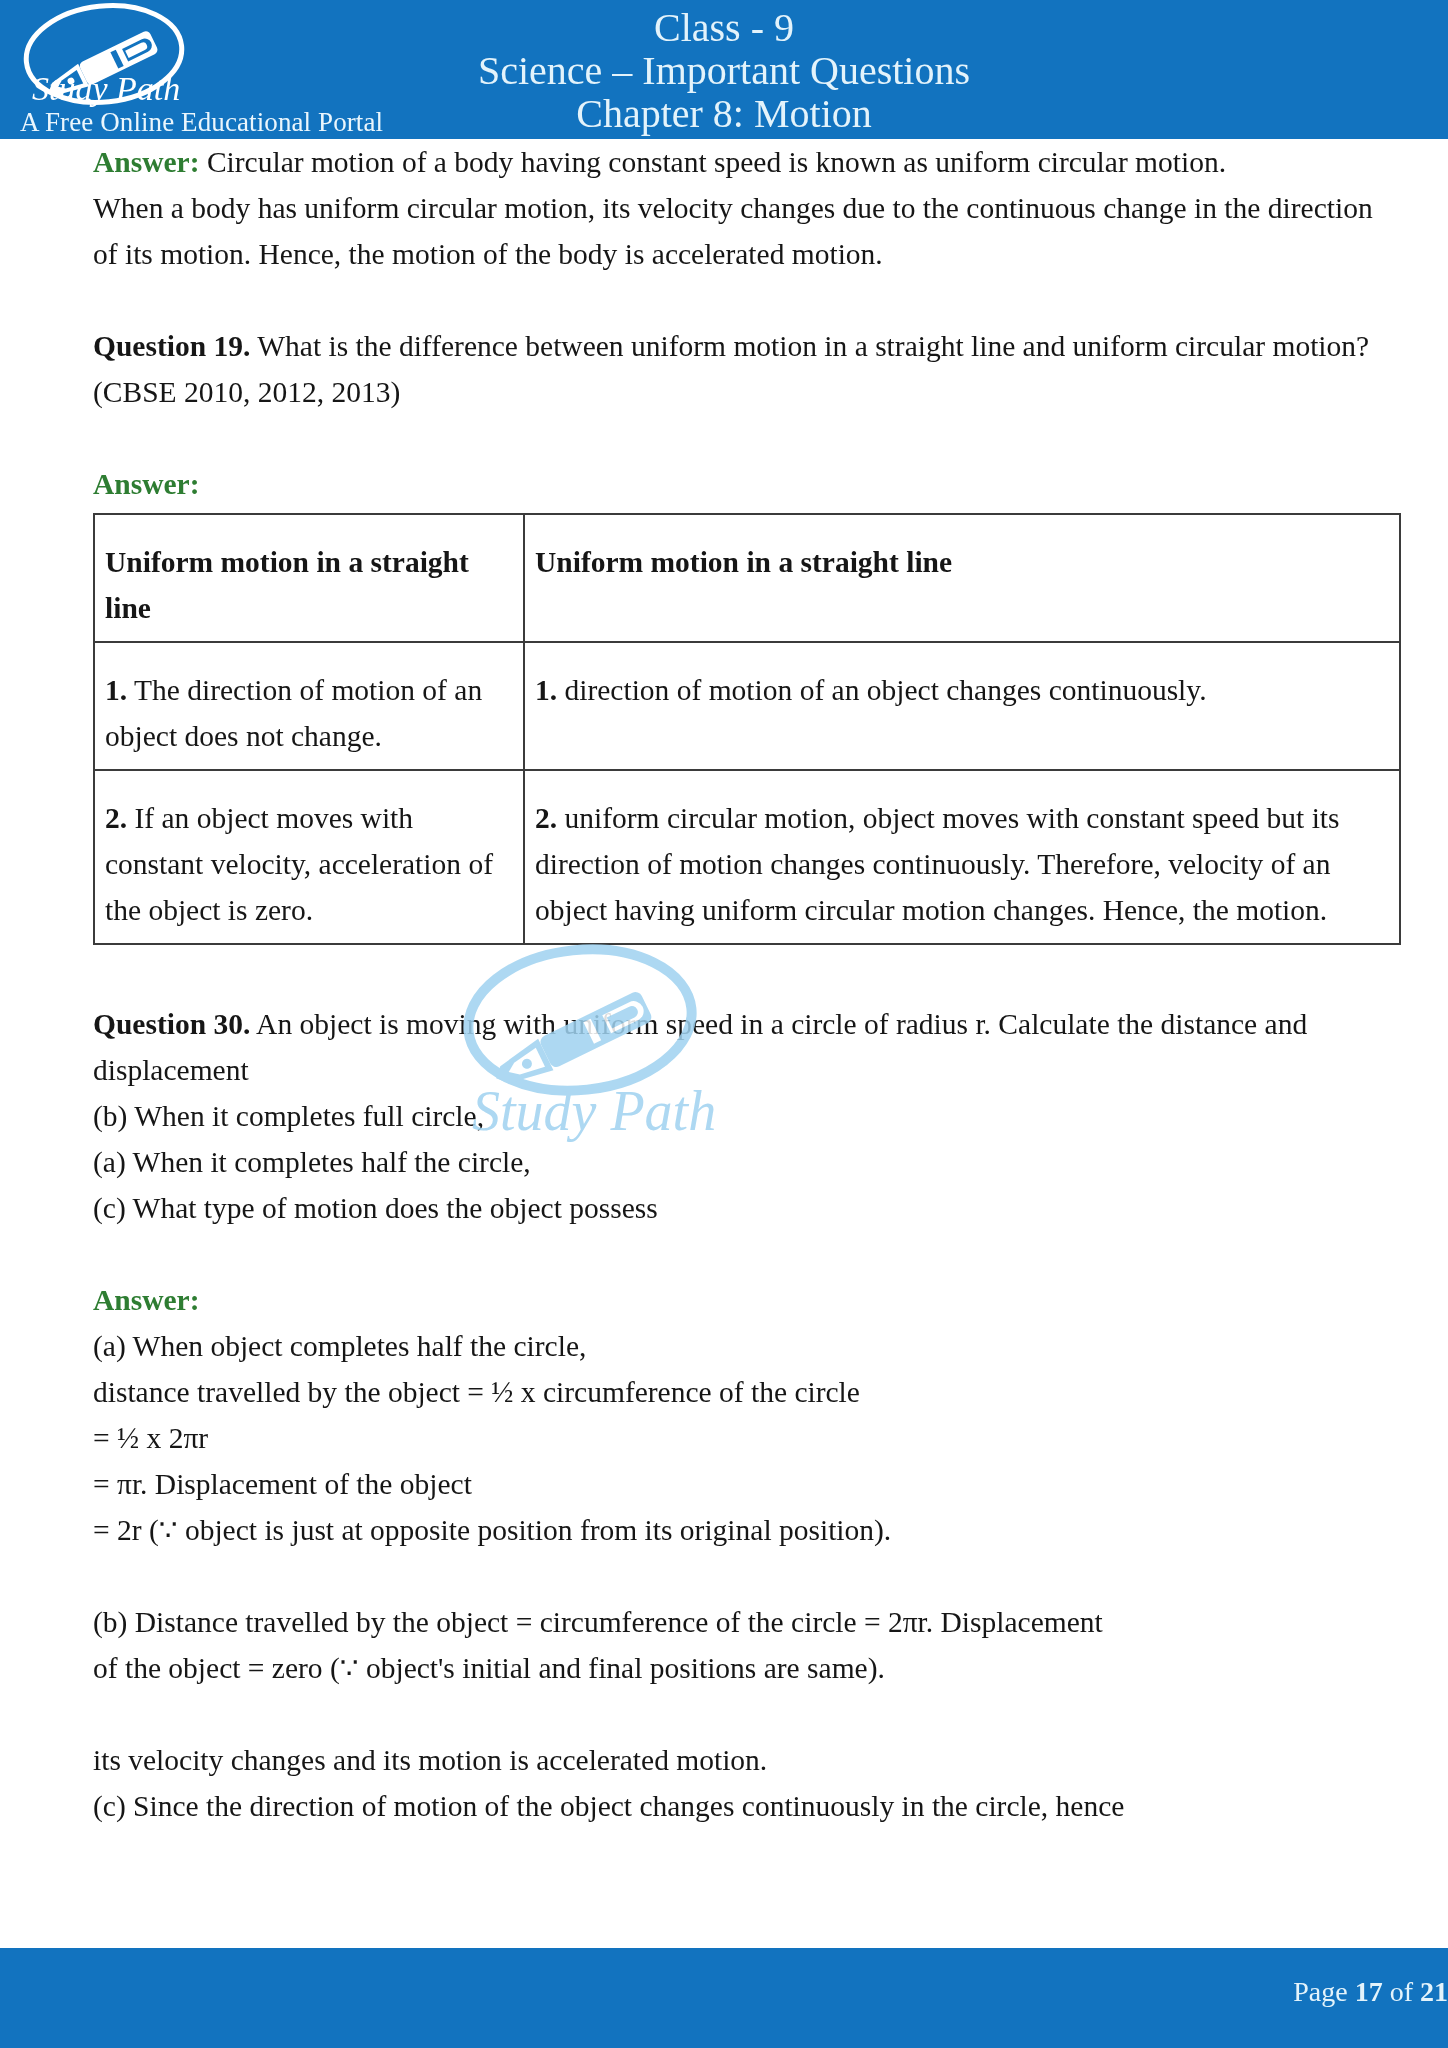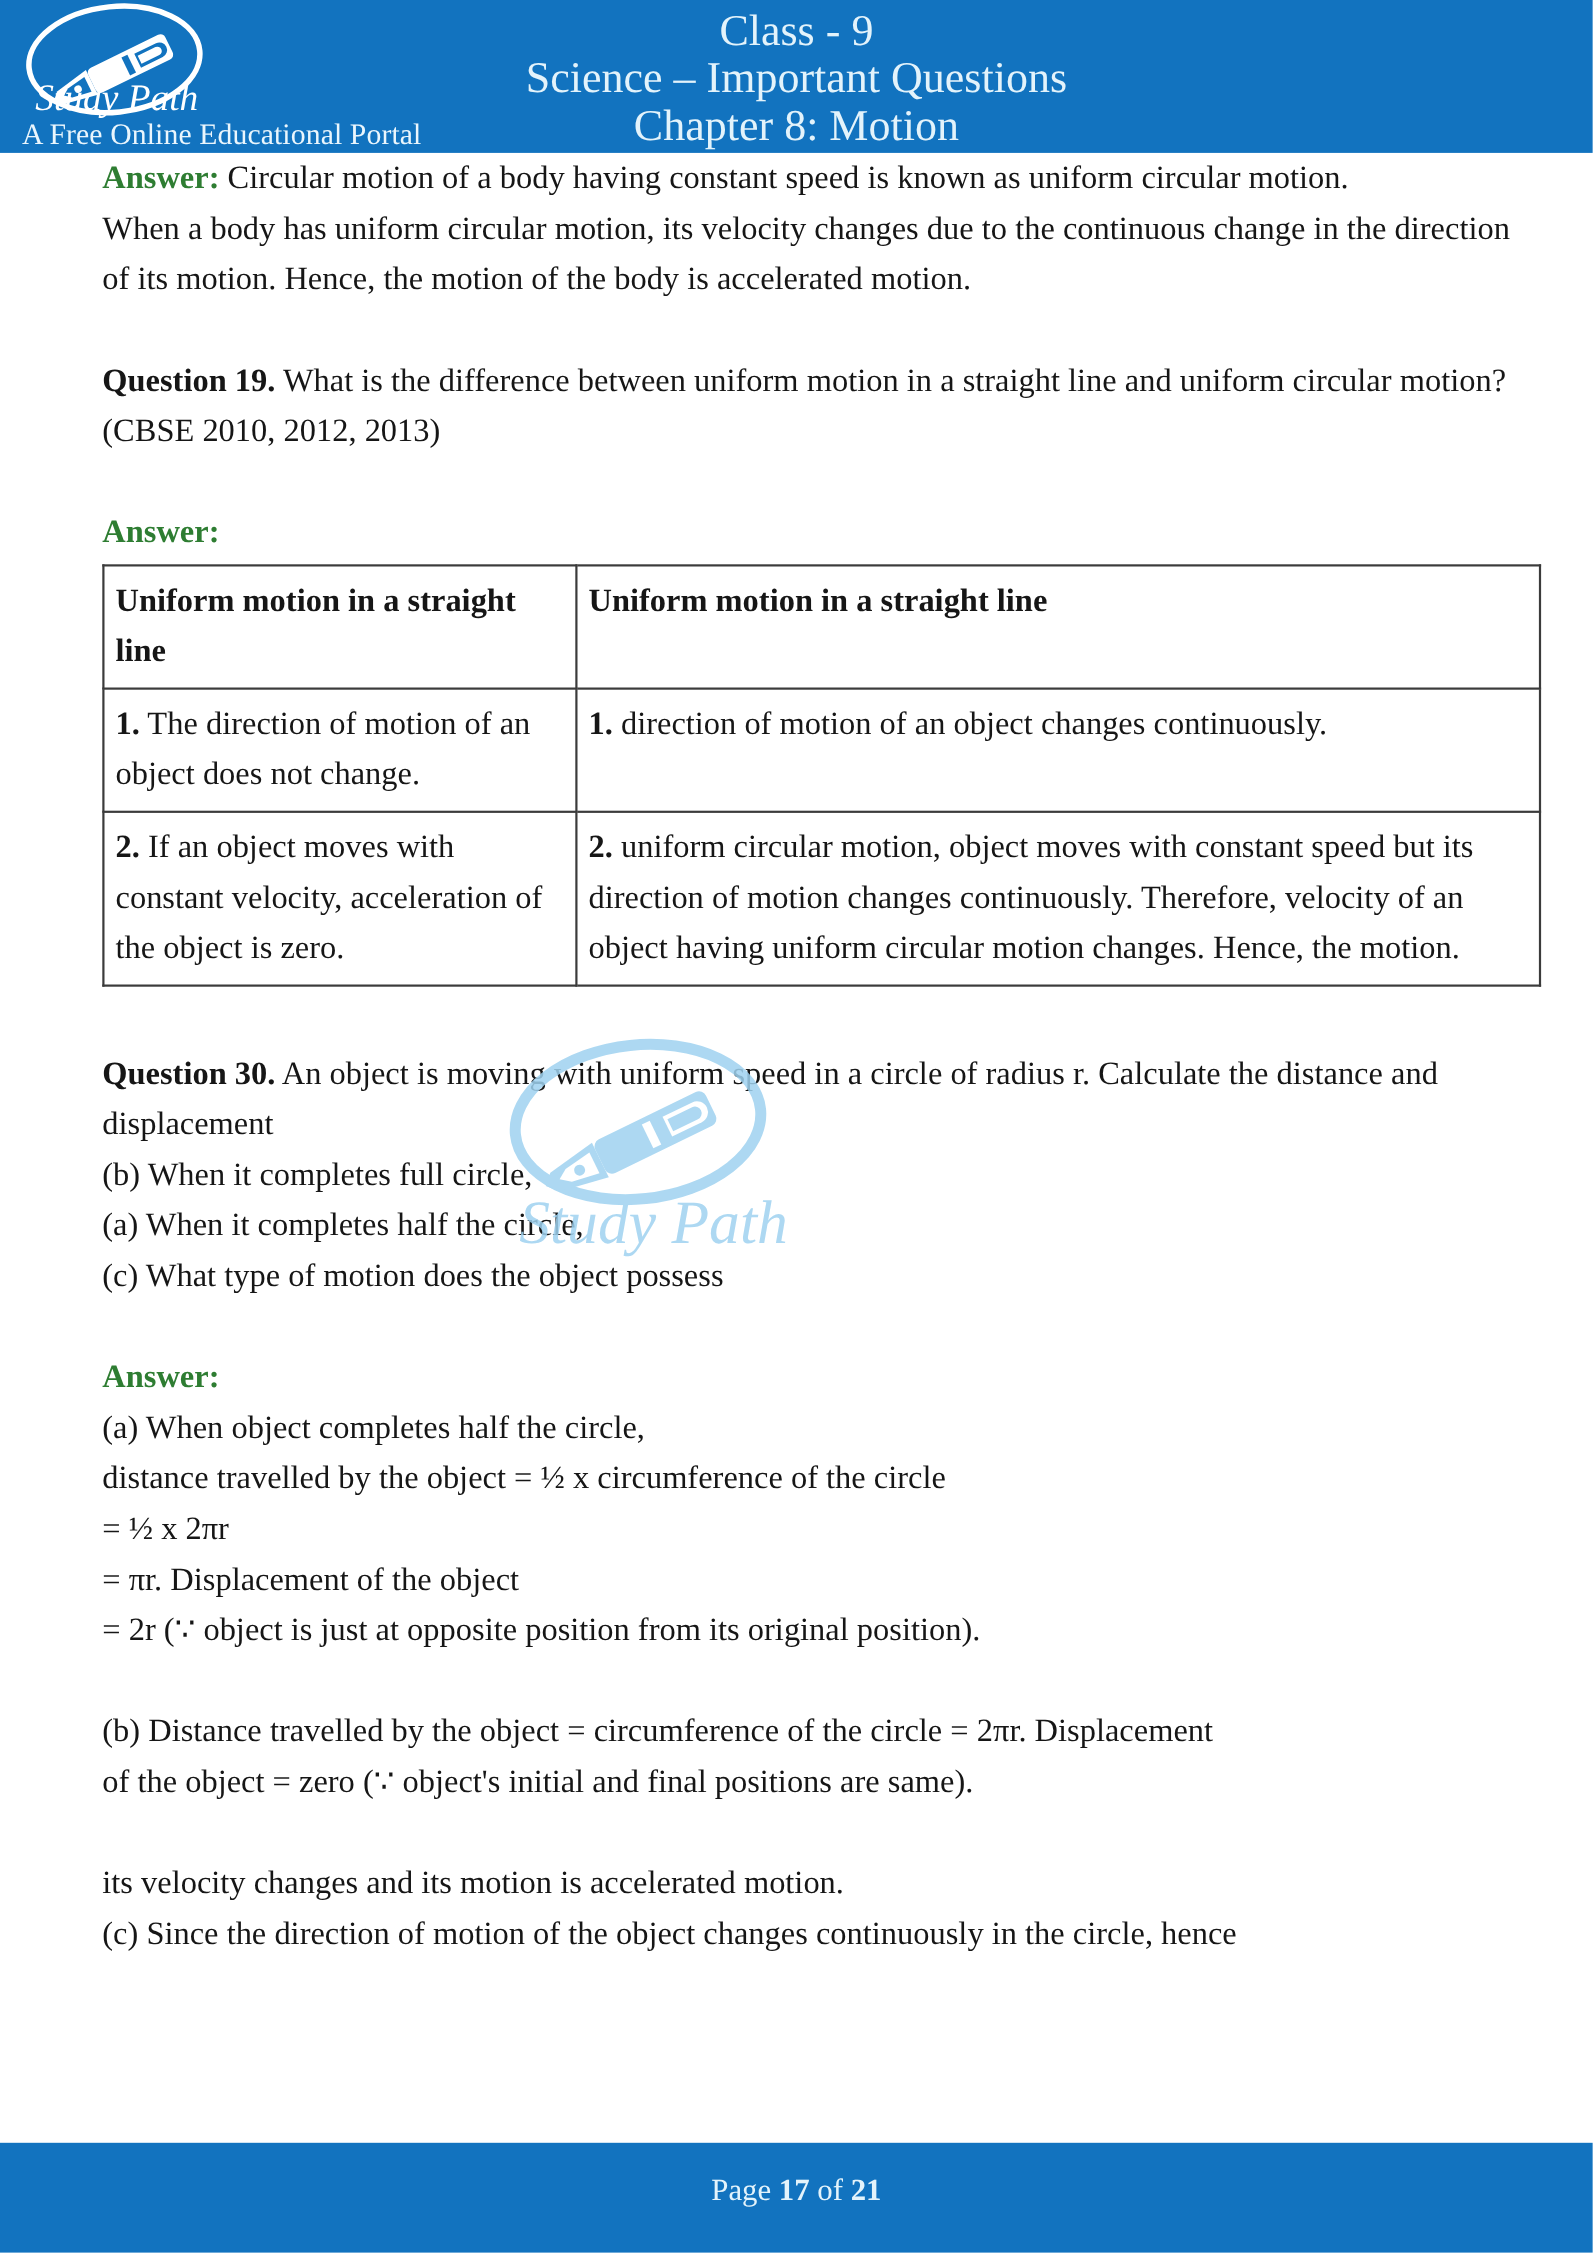--- a/index.html
+++ b/index.html
@@ -86,21 +86,21 @@
     bottom: 0;
     width: 1448px;
     height: 100px;
     background: #1273bf;
   }
   .footer-text {
     position: absolute;
     left: 0;
     top: 28px;
     width: 1448px;
-    text-align: center;
+    text-align: right;
     color: #e3f3fb;
     font-size: 28px;
     font-family: "Liberation Serif", "DejaVu Serif", serif;
   }
   .footer-text b { font-weight: bold; }
 
   
   .content {
     position: absolute;
     left: 93px;
@@ -128,21 +128,21 @@
   
   .cmp-table {
     border-collapse: collapse;
     width: 1262px;
     margin: 6px 0 0 0;
     table-layout: fixed;
   }
   .cmp-table td {
     border: 2px solid #3b3b3b;
     vertical-align: top;
-    padding: 8px 10px 10px 10px;
+    padding: 24px 10px 10px 10px;
     font-size: 29.5px;
     line-height: 46px;
     color: #161616;
   }
   .cmp-table .col-a { width: 408px; }
   .cmp-table .col-b { width: 854px; }
   .cmp-table .hdr { font-weight: bold; }
   .cmp-table .num { font-weight: bold; }
 
   

